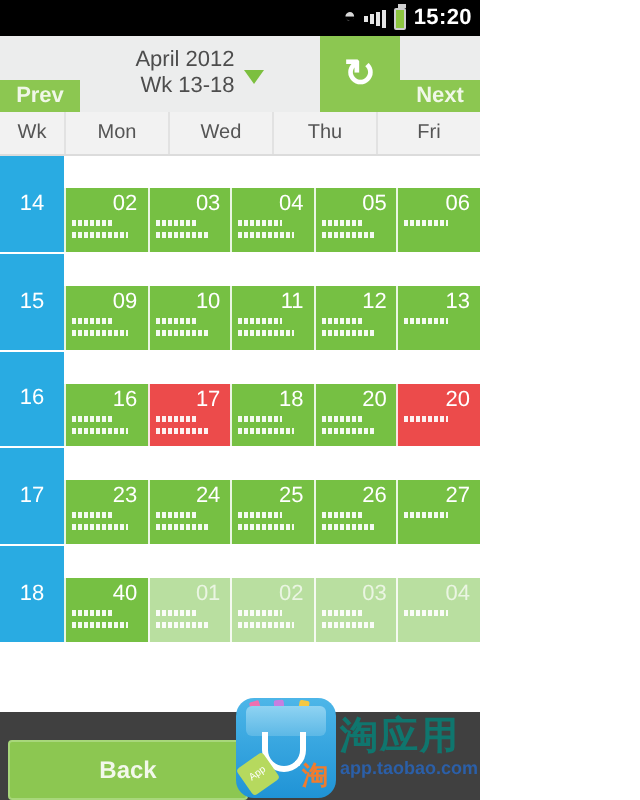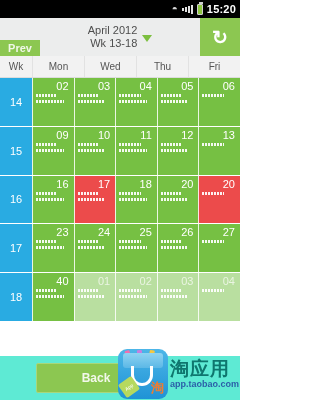--- a/index.html
+++ b/index.html
@@ -84,20 +84,21 @@
   .wk-cell {
     width:32px; background:#29abe2; color:#ffffff;
     display:flex; align-items:center; justify-content:center;
     font-size:11px;
   }
   .day-cell {
     flex:1; position:relative;
     border-left:1px solid rgba(255,255,255,.85);
     padding:2px 3px 0 3px;
     overflow:hidden;
+    margin-top:16px;
   }
   .day-cell.green      { background:#76c043; }
   .day-cell.red        { background:#ec4b4b; }
   .day-cell.lightgreen { background:#b9dfa0; }
   .day-num {
     display:block; text-align:right; font-size:11px;
     color:#ffffff; line-height:12px; padding-right:2px;
   }
   .day-cell.lightgreen .day-num { color:#eaf5e2; }
   .evt-lines { margin-top:2px; display:flex; flex-direction:column; gap:3px; }
@@ -105,22 +106,22 @@
     height:3px; border-radius:0;
     background:repeating-linear-gradient(to right,
       rgba(255,255,255,.92) 0px, rgba(255,255,255,.92) 2px,
       transparent 2px, transparent 3px);
   }
 
   
   #footer {
     position:absolute; left:0; bottom:0;
     width:240px; height:44px;
-    background:#5eead4;
-    display:flex; align-items:center;padding-left:32px;
+    background:#404040;
+    display:flex; align-items:flex-end;
   }
   #back-button {
     width:120px; height:30px; margin-left:4px;
     background:#8cc751; border:1px solid #a8d77b; border-radius:2px;
     display:flex; align-items:center; justify-content:center;
     color:#f2f8ea; font-size:12px; font-weight:bold;
   }
 
   
   #taobao-watermark {
@@ -190,20 +191,21 @@
       <span class="t-main">April 2012</span>
       <span class="t-sub">Wk 13-18</span>
     </div>
     <div class="caret-down"></div>
   </div>
 
   <div id="refresh-btn">
     <span class="refresh-glyph">↻</span>
   </div>
 
+  <div class="tb-btn">Next</div>
 </div>
 
 <div id="weekday-row">
   <div class="wd wk-col">Wk</div>
   <div class="wd day-col">Mon</div>
   <div class="wd day-col">Wed</div>
   <div class="wd day-col">Thu</div>
   <div class="wd day-col">Fri</div>
 </div>
 

